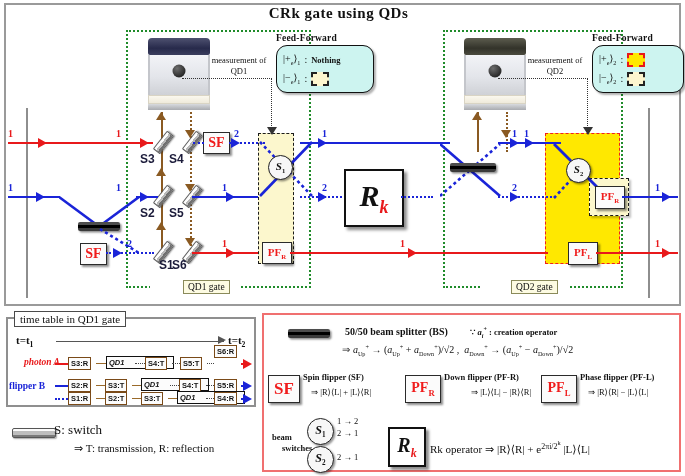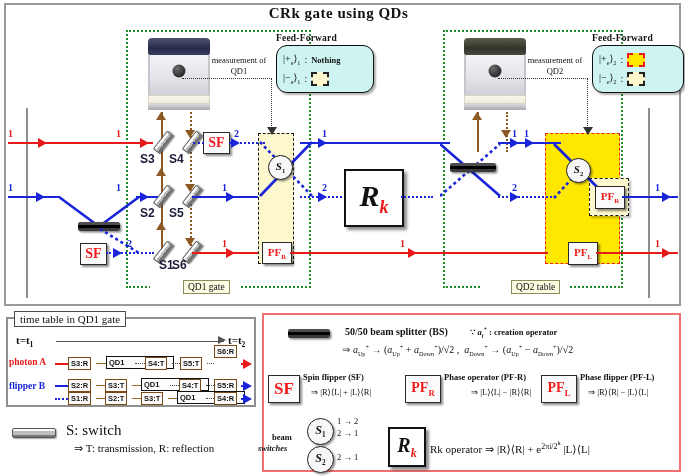--- a/index.html
+++ b/index.html
@@ -59,21 +59,21 @@
   #rkbox .rk sub{font-size:.6em;color:#e8191b;}
 
   
   .pcircle{border-radius:50%;background:#f7f7f7;border:1.6px solid #222;
            box-shadow:1.5px 1.5px 2px rgba(0,0,0,.4);
            display:flex;align-items:center;justify-content:center;
            font-style:italic;font-weight:bold;}
   .pcircle sub{font-size:.6em;font-style:normal;}
 
   
-  .qd{width:62px;height:72px;}
+  .qd{width:62px;height:72px;font-style:italic;}
   .qd .cap{height:17px;border-radius:4px 4px 2px 2px;}
   .qd .body{height:40px;background:linear-gradient(#f2f3f7,#e3e5ea 55%,#cfd1d6);
             border-left:2px solid #c4c6cb;border-right:2px solid #c4c6cb;position:relative;}
   .qd .dot{position:absolute;left:50%;top:40%;transform:translate(-50%,-50%);
            width:13px;height:13px;border-radius:50%;
            background:radial-gradient(circle at 35% 30%,#6d6d6d,#2a2a2a 70%);}
   .qd .strip{height:9px;background:linear-gradient(#fbf8ee,#efeadb);border:1px solid #d9d4c4;box-sizing:border-box;}
   .qd .base{height:6px;background:linear-gradient(#d8dade,#a9abb0);}
   .qd1 .cap{background:linear-gradient(#4e5170,#272a4b 60%,#3a3d5e);}
   .qd2 .cap{background:linear-gradient(#5c5c4e,#33332a 60%,#4a4a3e);}
@@ -129,21 +129,21 @@
 
 <div class="abs" id="diagram"></div>
 
 <div class="abs nosel" id="title">CRk gate using QDs</div>
 
 <div class="abs gframe" style="left:126px;top:30px;width:185px;height:258px;"></div>
 <div class="abs gframe" style="left:443px;top:30px;width:180px;height:258px;"></div>
 <div class="abs" style="left:150px;top:280px;width:90px;height:16px;background:#fff;"></div>
 <div class="abs" style="left:480px;top:280px;width:90px;height:16px;background:#fff;"></div>
 <div class="abs gatelbl nosel" style="left:183px;top:280px;">QD1 gate</div>
-<div class="abs gatelbl nosel" style="left:511px;top:280px;">QD2 table</div>
+<div class="abs gatelbl nosel" style="left:511px;top:280px;">QD2 gate</div>
 
 <div class="abs rail" style="left:26px;top:108px;height:190px;"></div>
 <div class="abs rail" style="left:648px;top:108px;height:190px;"></div>
 
 <div class="abs hl-pale" style="left:258px;top:133px;width:36px;height:131px;"></div>
 <div class="abs hl-bright" style="left:545px;top:133px;width:75px;height:131px;"></div>
 <div class="abs hl-small" style="left:589px;top:178px;width:40px;height:38px;"></div>
 
 <div class="abs qd qd1" style="left:148px;top:38px;">
   <div class="cap"></div>
@@ -359,21 +359,21 @@
 
 <div class="abs nosel" style="left:16px;top:334px;font-size:11px;font-weight:bold;">
   t=t<sub style="font-size:.7em">1</sub>
 </div>
 <div class="abs" style="left:56px;top:341px;width:168px;height:0;border-top:1px solid #555;"></div>
 <div class="abs" style="left:218px;top:336px;width:0;height:0;border-top:4px solid transparent;border-bottom:4px solid transparent;border-left:8px solid #555;"></div>
 <div class="abs nosel" style="left:228px;top:334px;font-size:11px;font-weight:bold;">
   t=t<sub style="font-size:.7em">2</sub>
 </div>
 
-<div class="abs ttlabel red nosel" style="left:9px;top:357px;">photon A</div>
+<div class="abs ttlabel red nosel" style="left:24px;top:357px;font-style:italic;">photon A</div>
 <div class="abs hline red" style="left:55px;top:363px;width:13px;"></div>
 <div class="abs cell" style="left:68px;top:357px;">S3:R</div>
 <div class="abs conn" style="left:96px;top:363px;width:10px;"></div>
 <div class="abs cell qd" style="left:106px;top:356px;">QD1</div>
 <div class="abs conn dot" style="left:135px;top:363px;width:10px;"></div>
 <div class="abs cell" style="left:145px;top:357px;">S4:T</div>
 <div class="abs conn dot" style="left:172px;top:363px;width:8px;"></div>
 <div class="abs cell" style="left:180px;top:357px;">S5:T</div>
 <div class="abs conn dot" style="left:207px;top:363px;width:7px;"></div>
 <div class="abs cell" style="left:214px;top:345px;">S6:R</div>
@@ -403,21 +403,21 @@
 <div class="abs conn" style="left:168px;top:398px;width:9px;"></div>
 <div class="abs cell qd" style="left:177px;top:391px;">QD1</div>
 <div class="abs conn dot" style="left:206px;top:398px;width:8px;"></div>
 <div class="abs cell" style="left:214px;top:392px;">S4:R</div>
 <div class="abs dotb" style="left:241px;top:398px;width:8px;"></div>
 <div class="abs ah b" style="left:243px;top:394px;"></div>
 
 <div class="abs" style="left:12px;top:428px;width:42px;height:8px;border:1px solid #555;border-radius:2px;
             background:linear-gradient(#fbfbfb 0 30%,#bdbdbd 30% 70%,#7a7a7a 70% 100%);
             box-shadow:1px 1px 1.5px rgba(0,0,0,.35);"></div>
-<div class="abs nosel" style="left:66px;top:422px;font-size:15px;">S: switch</div>
+<div class="abs nosel" style="left:54px;top:422px;font-size:13px;">S: switch</div>
 <div class="abs nosel" style="left:74px;top:442px;font-size:11px;">⇒ T: transmission, R: reflection</div>
 
 <div class="abs" id="legend"></div>
 
 <div class="abs bs" style="left:288px;top:329px;width:42px;"></div>
 <div class="abs nosel lgtxt" style="left:345px;top:326px;font-weight:bold;">50/50 beam splitter (BS)</div>
 <div class="abs nosel lgsm" style="left:470px;top:326px;font-weight:bold;">
   ∵ <i class="v">a</i><sub style="font-size:.7em"><i class="v">i</i></sub><sup style="font-size:.7em">+</sup> : creation operator
 </div>
 <div class="abs nosel frm" style="left:342px;top:343px;white-space:nowrap;">
@@ -427,31 +427,31 @@
 
 <div class="abs opbox" style="left:268px;top:375px;width:30px;height:26px;font-size:17px;">
   <span>SF</span>
 </div>
 <div class="abs nosel lgsm" style="left:303px;top:372px;font-weight:bold;">Spin flipper (SF)</div>
 <div class="abs nosel lgsm" style="left:311px;top:387px;">⇒ |R⟩⟨L| + |L⟩⟨R|</div>
 
 <div class="abs opbox" style="left:405px;top:375px;width:34px;height:26px;font-size:14px;">
   <span>PF<sub>R</sub></span>
 </div>
-<div class="abs nosel lgsm" style="left:444px;top:372px;font-weight:bold;">Phase operator (PF-R)</div>
+<div class="abs nosel lgsm" style="left:444px;top:372px;font-weight:bold;">Down flipper (PF-R)</div>
 <div class="abs nosel lgsm" style="left:471px;top:387px;">⇒ |L⟩⟨L| − |R⟩⟨R|</div>
 
 <div class="abs opbox" style="left:541px;top:375px;width:34px;height:26px;font-size:14px;">
   <span>PF<sub>L</sub></span>
 </div>
 <div class="abs nosel lgsm" style="left:580px;top:372px;font-weight:bold;">Phase flipper (PF-L)</div>
 <div class="abs nosel lgsm" style="left:588px;top:387px;">⇒ |R⟩⟨R| − |L⟩⟨L|</div>
 
 <div class="abs nosel lgsm" style="left:272px;top:432px;font-weight:bold;">beam</div>
-<div class="abs nosel lgsm" style="left:258px;top:443px;font-weight:bold;font-style:italic;">switches</div>
+<div class="abs nosel lgsm" style="left:282px;top:443px;font-weight:bold;">switches</div>
 <div class="abs pcircle" style="left:307px;top:418px;width:25px;height:25px;font-size:12px;">
   <span>S<sub>1</sub></span>
 </div>
 <div class="abs pcircle" style="left:307px;top:446px;width:25px;height:25px;font-size:12px;">
   <span>S<sub>2</sub></span>
 </div>
 <div class="abs nosel lgsm" style="left:337px;top:416px;">1 → 2</div>
 <div class="abs nosel lgsm" style="left:337px;top:428px;">2 → 1</div>
 <div class="abs nosel lgsm" style="left:337px;top:452px;">2 → 1</div>
 

